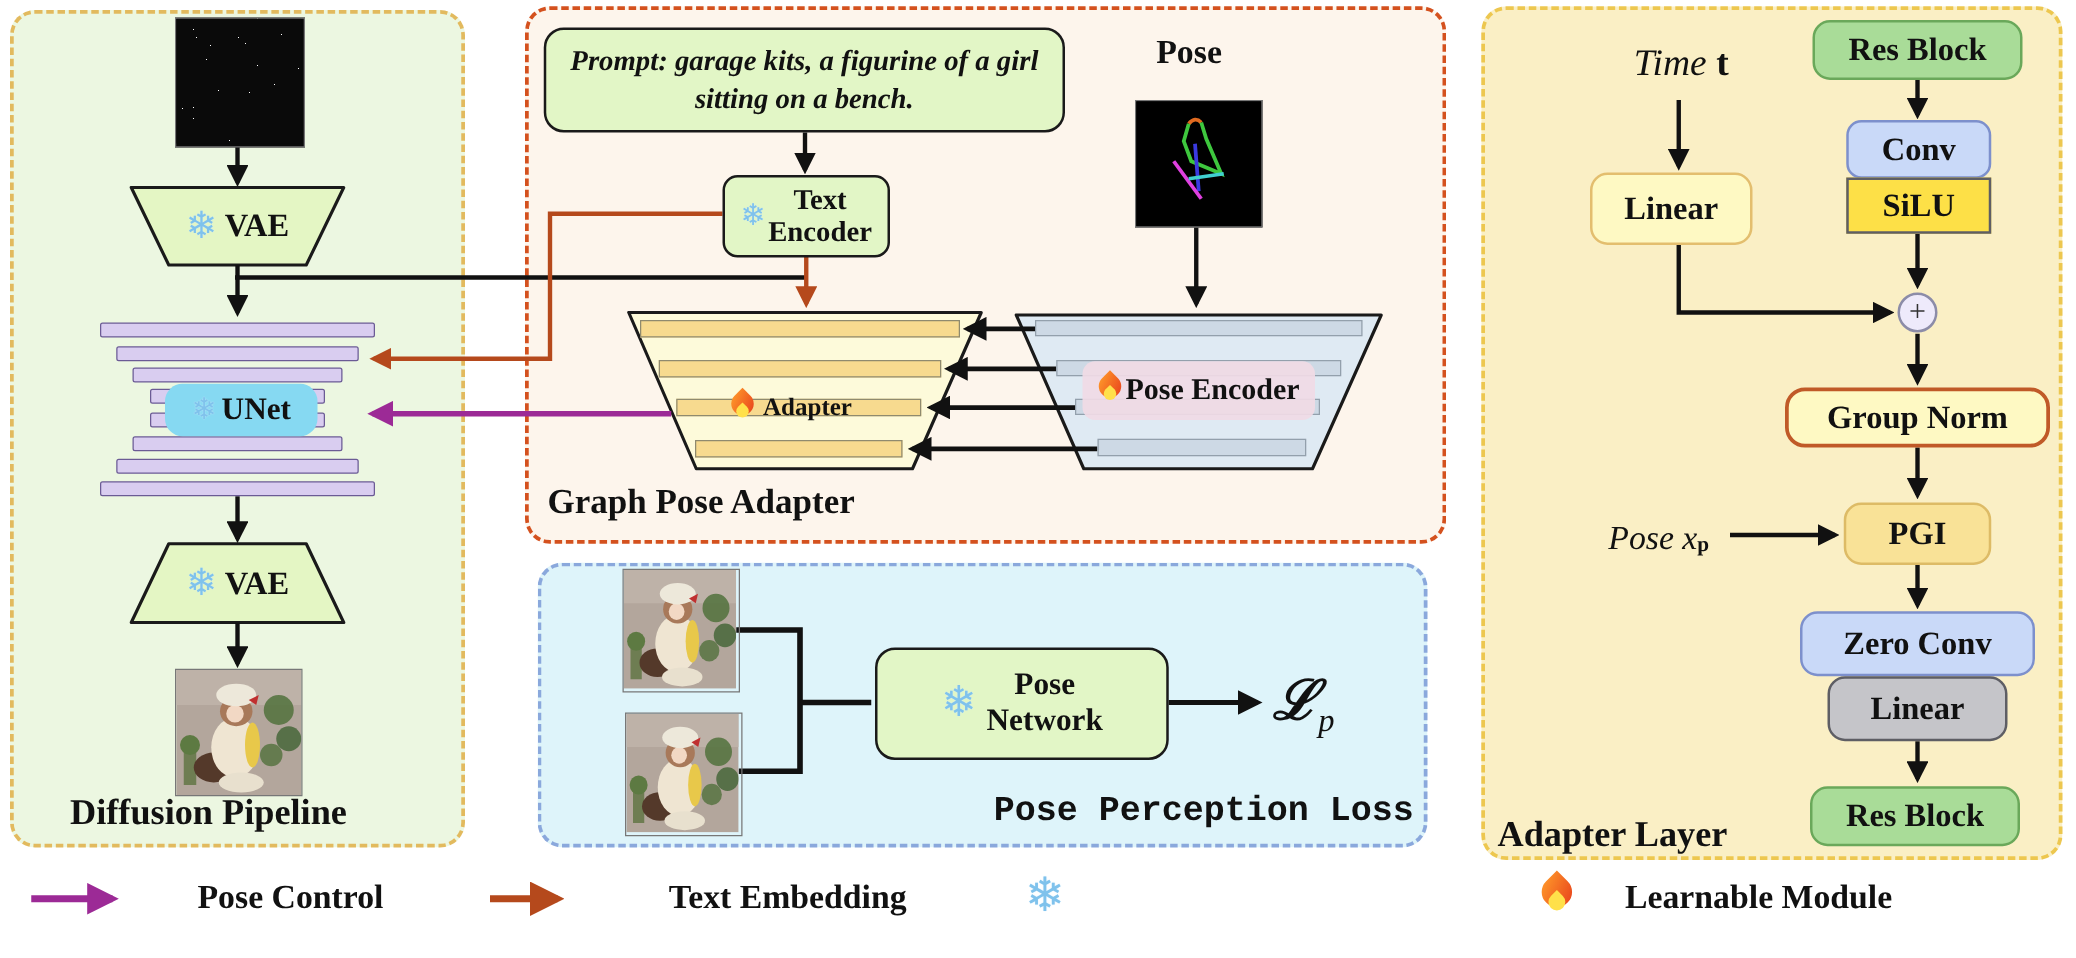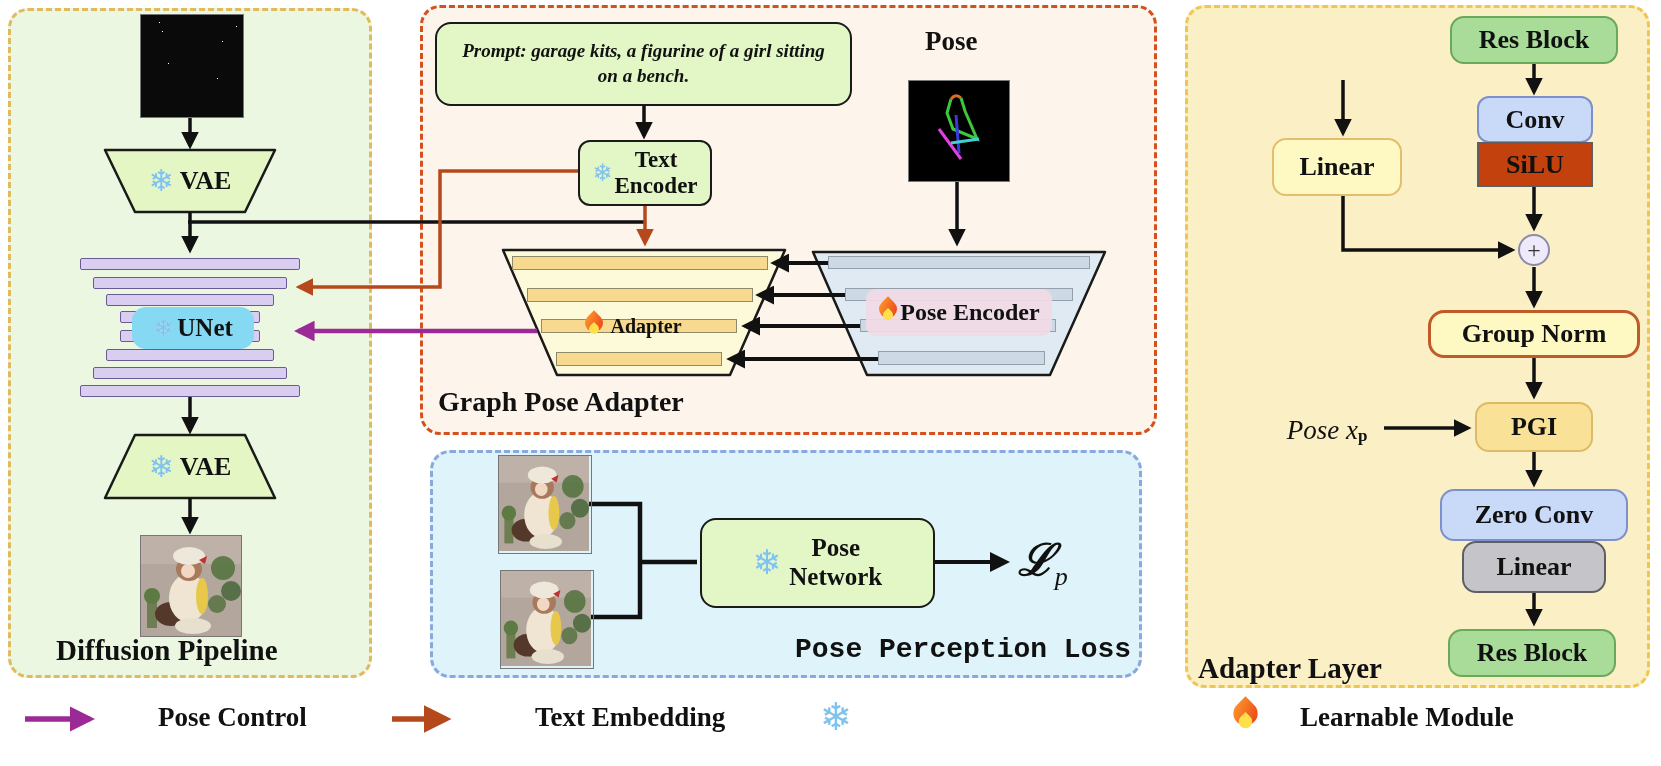--- a/index.html
+++ b/index.html
@@ -164,21 +164,21 @@
   </div>
 
   <div class="imgbox" style="left:140px;top:535px;width:100px;height:100px;">
     <svg width="100" height="100">
         <use href="#figurine"></use>
       </svg>
   </div>
 
   <div class="title" style="left:56px;top:634px;">Diffusion Pipeline</div>
 
-  <div class="node greenbox" style="left:435px;top:22px;width:417px;height:84px;font-size:19px;font-style:italic;line-height:1.3;padding:4px 14px;">
+  <div class="node greenbox" style="left:435px;top:22px;width:417px;height:84px;font-size:23px;font-style:italic;line-height:1.3;padding:4px 14px;">
     <span>Prompt: garage kits, a figurine of a girl sitting on a bench.</span>
   </div>
 
   <div class="node greenbox lbl23" style="left:578px;top:140px;width:134px;height:66px;border-radius:12px;">
     <span class="snow" style="font-size:24px;margin-right:2px;">❄</span>
     <span><span>Text</span><br><span>Encoder</span></span>
   </div>
 
   <div class="title" style="left:925px;top:26px;font-size:27px;">Pose</div>
 
@@ -234,34 +234,37 @@
     <span class="snow" style="font-size:34px;margin-right:8px;">❄</span>
     <span><span>Pose</span><br><span>Network</span></span>
   </div>
 
   <div class="loss-sym" style="left:1018px;top:528px;">
     <span>ℒ</span><sub>p</sub>
   </div>
 
   <div class="title" style="left:795px;top:634px;width:332px;text-align:right;font-size:28px;font-family:Liberation Mono, monospace;">Pose Perception Loss</div>
 
+  <div class="node" style="left:1280px;top:30px;width:130px;height:42px;font-size:30px;z-index:3;">
+    <span style="font-style:italic;font-weight:normal;">Time</span>&nbsp;<span style="font-weight:bold;">t</span>
+  </div>
 
   <div class="node lbl26" style="left:1272px;top:138px;width:130px;height:58px;background:#fef9c3;border:2.5px solid #e3be6e;border-radius:14px;">
     <span>Linear</span>
   </div>
 
   <div class="node lbl26" style="left:1450px;top:16px;width:168px;height:48px;background:#a9dc98;border:2.5px solid #6aa85a;border-radius:14px;">
     <span>Res Block</span>
   </div>
 
   <div class="node lbl26" style="left:1477px;top:96px;width:116px;height:47px;background:#c9d9f8;border:2.5px solid #7d90cc;border-radius:12px;">
     <span>Conv</span>
   </div>
 
-  <div class="node lbl26" style="left:1477px;top:142px;width:116px;height:45px;background:#c2410c;border:2.5px solid #5e5e64;border-radius:0;">
+  <div class="node lbl26" style="left:1477px;top:142px;width:116px;height:45px;background:#fde047;border:2.5px solid #5e5e64;border-radius:0;">
     <span>SiLU</span>
   </div>
 
   <div class="plus-circle" style="left:1518px;top:234px;">
     <span>+</span>
   </div>
 
   <div class="node lbl26" style="left:1428px;top:310px;width:212px;height:48px;background:#fef9c3;border:3px solid #c05a28;border-radius:16px;">
     <span>Group Norm</span>
   </div>

